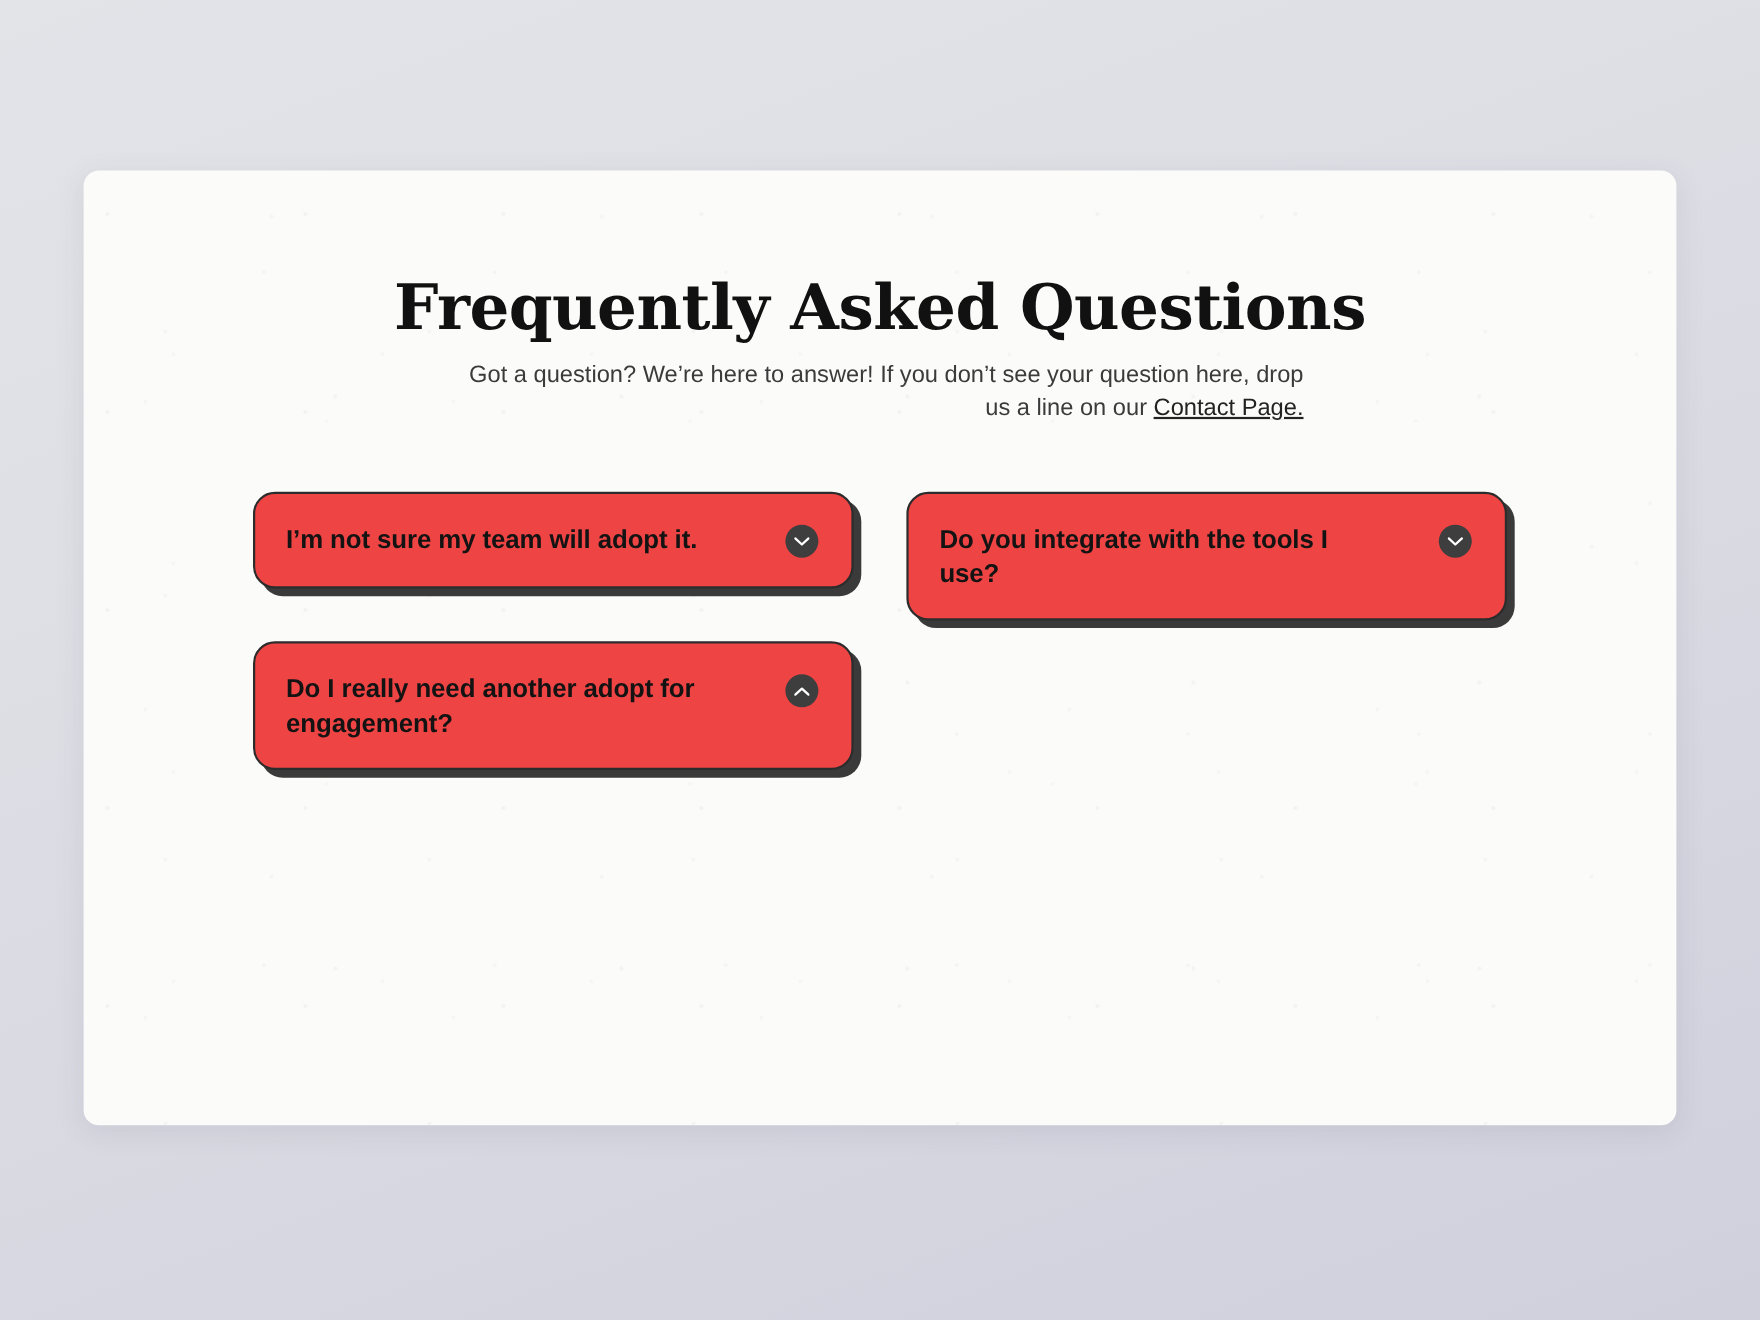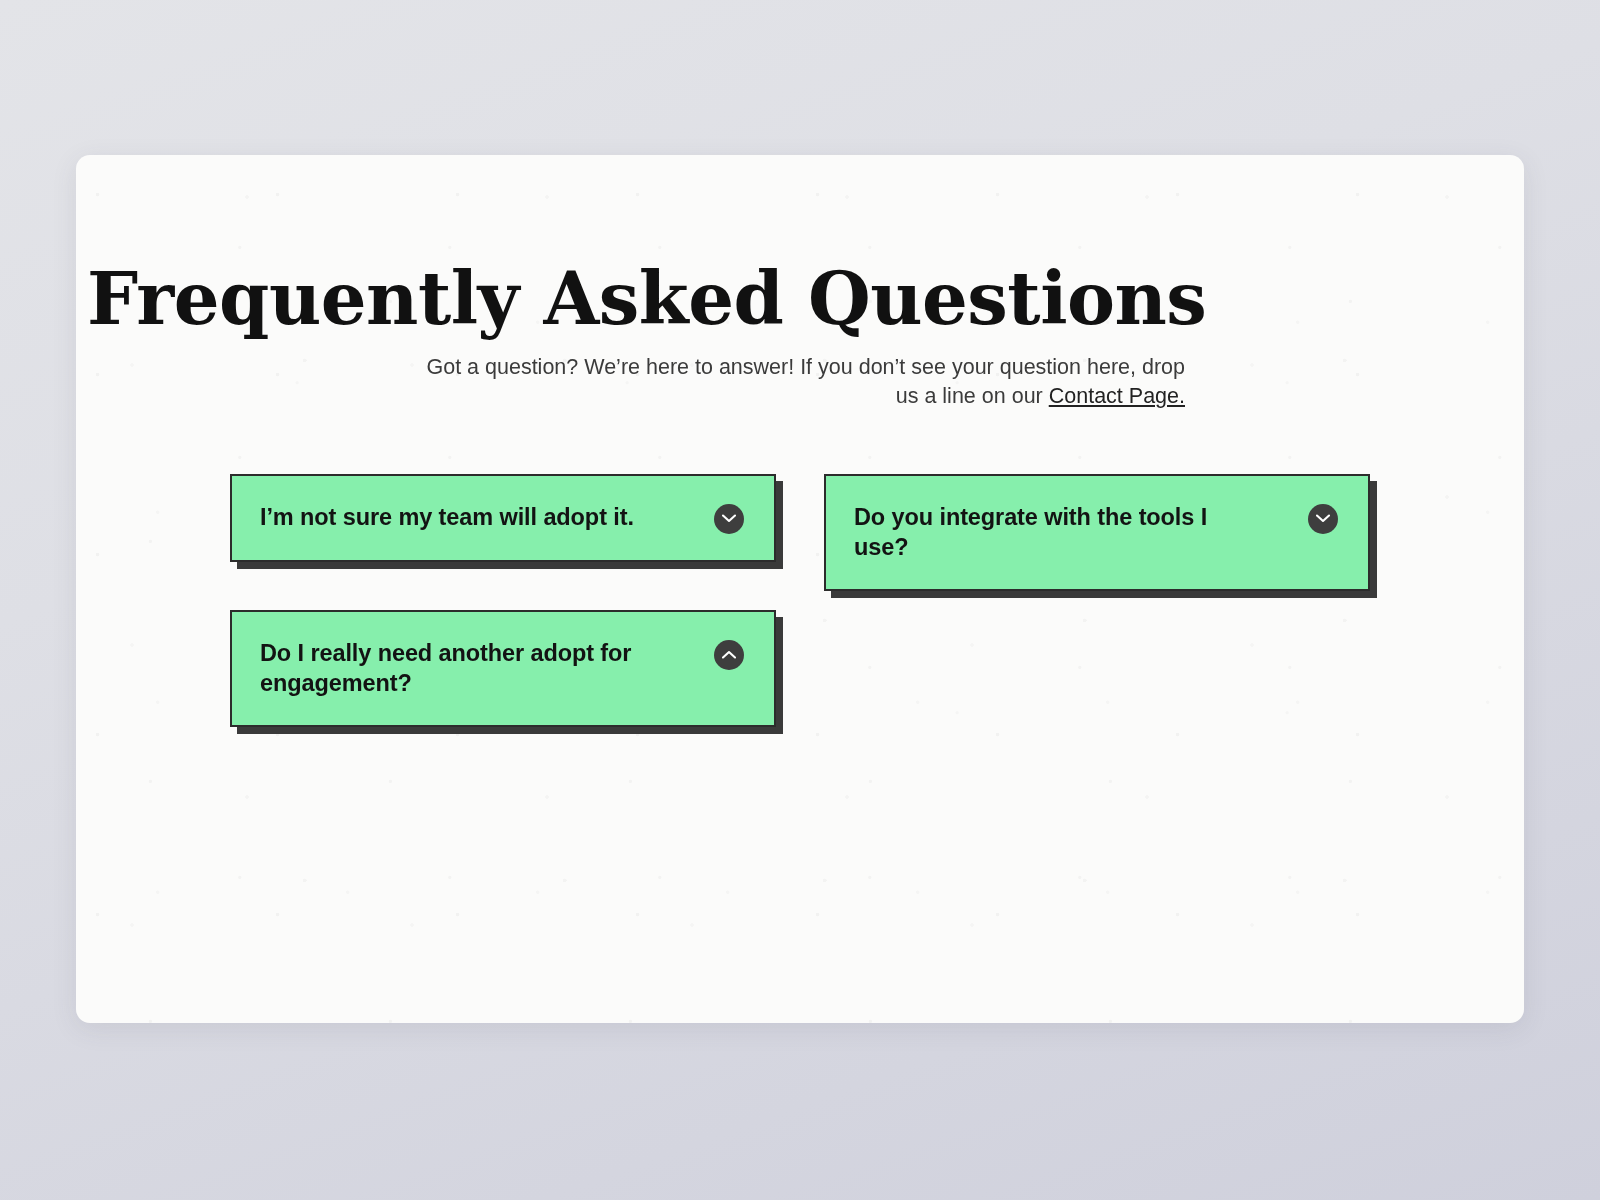--- a/index.html
+++ b/index.html
@@ -43,26 +43,27 @@
     background-size: 180px 180px, 240px 240px, 300px 300px, 210px 210px, 260px 260px, 190px 190px, 330px 330px, 280px 280px;
     pointer-events: none;
   }
 
   .content {
     position: relative;
     z-index: 2;
   }
 
   .faq-title {
+    text-align: center;
     font-family: "DejaVu Serif", "Liberation Serif", serif;
     font-weight: 700;
-    font-size: 72px;
+    font-size: 57px;
     letter-spacing: -0.5px;
     color: #111111;
-    margin: 11px;
+    margin: 0;
     padding-top: 95px;
     line-height: 1.05;
   }
 
   .faq-sub {
     margin: 16px auto 0;
     width: 770px;
     text-align: right;
     font-size: 21.5px;
     line-height: 1.38;
@@ -85,23 +86,23 @@
   .col {
     width: 546px;
     display: flex;
     flex-direction: column;
   }
   .col-left .card:not(:first-child) { margin-top: 48px; }
   .col-right .card:not(:first-child) { margin-top: 48px; }
 
   .card {
     position: relative;
-    background: #86efac;
+    background: #ef4444;
     border: 2.5px solid #2c2c2c;
-    border-radius: 0;
+    border-radius: 20px;
     box-shadow: 7px 7px 0 0 #3a3a3a;
     padding: 26px 30px 26px 28px;
     box-sizing: border-box;
   }
 
   .card-head {
     display: flex;
     align-items: flex-start;
     justify-content: space-between;
     gap: 18px;

